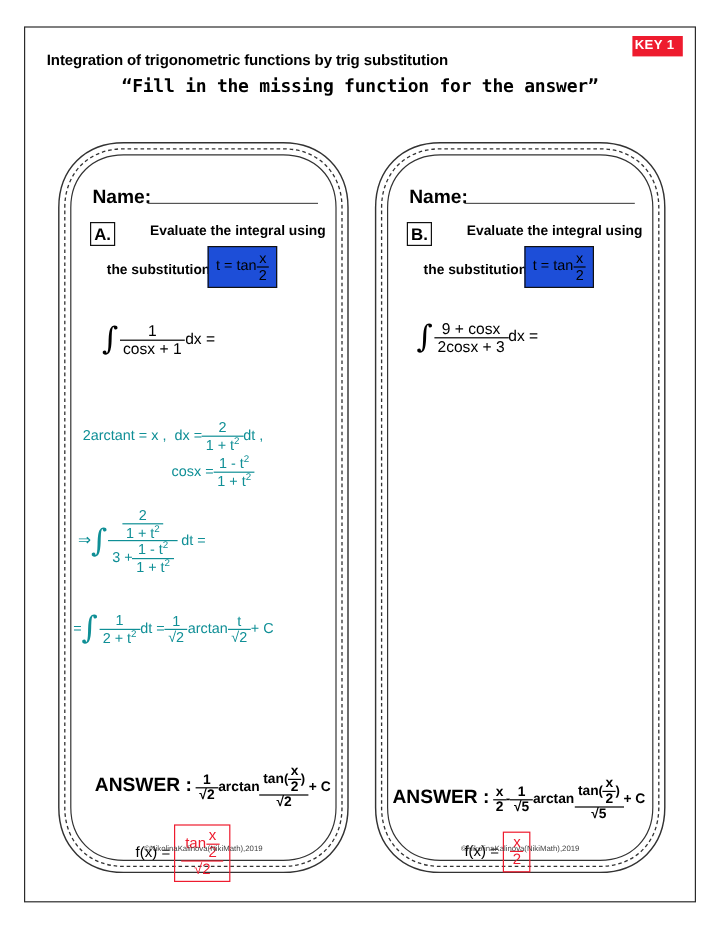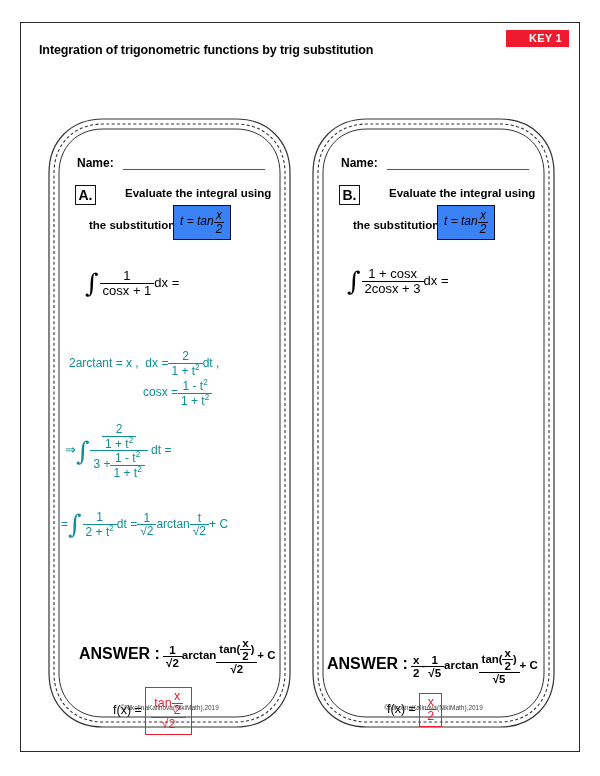--- a/index.html
+++ b/index.html
@@ -40,21 +40,21 @@
     margin-top: 12px;
   }
   .key-badge {
     position: absolute;
     right: 10px;
     top: 7px;
     background: #ee1b2e;
     color: #ffffff;
     font-size: 11px;
     font-weight: bold;
-    padding: 2px 7px 3px 23px;
+    padding: 2px 7px 3px 2px;
     letter-spacing: 0.3px;
   }
   .subtitle {
     position: absolute;
     left: 0;
     top: 40px;
     width: 100%;
     text-align: center;
     font-family: "DejaVu Sans Mono", monospace;
     font-size: 15px;
@@ -87,21 +87,21 @@
   .name-row {
     position: absolute;
     left: 22px;
     top: 28px;
     width: 190px;
     height: 18px;
   }
   .name-label {
     position: absolute;
     left: 0; top: 1px;
-    font-size: 12px;
+    font-size: 16px;
     font-weight: bold;
   }
   .name-line {
     position: absolute;
     left: 46px;
     top: 14px;
     width: 142px;
     border-bottom: 1px solid #555;
   }
 
@@ -134,22 +134,21 @@
     font-weight: bold;
     text-align: center;
   }
   .sub-box {
     position: absolute;
     left: 118px;
     top: 78px;
     border: 1.2px solid #111;
     padding: 3px 6px 4px 6px;
     font-size: 12px;
-    background: #3b82f6;
-    font-style: italic;
+    background: #1d4ed8;
   }
 
   
   .frac {
     display: inline-block;
     vertical-align: middle;
     text-align: center;
     line-height: 1.05;
   }
   .frac .num { display: block; padding: 0 3px; }
@@ -224,20 +223,21 @@
 </style>
 </head>
 <body>
 
 <div class="page">
 
   <div class="hdr">
     <div class="hdr-title">Integration of trigonometric functions by trig substitution</div>
     <div class="key-badge">KEY 1</div>
   </div>
+  <div class="subtitle">“Fill in the missing function for the answer”</div>
 
   <div class="panel panel-left">
     <svg class="frame" viewBox="0 0 253 620" preserveAspectRatio="none">
       <path d="M6,60 C6,28 28,6 60,6 L193,6 C225,6 247,28 247,60 L247,560 C247,592 225,614 193,614 L60,614 C28,614 6,592 6,560 Z" fill="none" stroke="#333" stroke-width="1.2"></path>
       <path d="M11,60 C11,31 31,11 60,11 L193,11 C222,11 242,31 242,60 L242,560 C242,589 222,609 193,609 L60,609 C31,609 11,589 11,560 Z" fill="none" stroke="#333" stroke-width="1.1" stroke-dasharray="3 2.4"></path>
       <path d="M16,60 C16,34 34,16 60,16 L193,16 C219,16 237,34 237,60 L237,560 C237,586 219,604 193,604 L60,604 C34,604 16,586 16,560 Z" fill="none" stroke="#333" stroke-width="1"></path>
     </svg>
 
     <div class="panel-inner">
       <div class="name-row">
@@ -301,21 +301,21 @@
 
       <div class="q-letter">B.</div>
       <div class="q-text1">Evaluate the integral using</div>
       <div class="q-text2">the substitution</div>
 
       <div class="sub-box">
         <span>t = tan</span><span class="frac thin"><span class="num">x</span><span class="den">2</span></span>
       </div>
 
       <div class="expr-main-b">
-        <span class="intsym">∫</span><span class="frac"><span class="num">1 + cosx</span><span class="den">2cosx + 3</span></span><span>dx =</span>
+        <span class="intsym">∫</span><span class="frac"><span class="num">9 + cosx</span><span class="den">2cosx + 3</span></span><span>dx =</span>
       </div>
 
       <div class="answer-row ans-right">
         <span class="ans-label">ANSWER :</span>
         <span class="frac thin"><span class="num">x</span><span class="den">2</span></span><span>-</span><span class="frac"><span class="num">1</span><span class="den">√5</span></span><span>arctan</span><span class="frac"><span class="num">tan<span style="font-size:0.95em">(</span><span class="frac thin"><span class="num">x</span><span class="den">2</span></span><span style="font-size:0.95em">)</span></span><span class="den">√5</span></span><span>+ C</span>
       </div>
 
       <div class="fx-row fx-right">
         <span>f(x) =</span>
         <span class="redbox">

